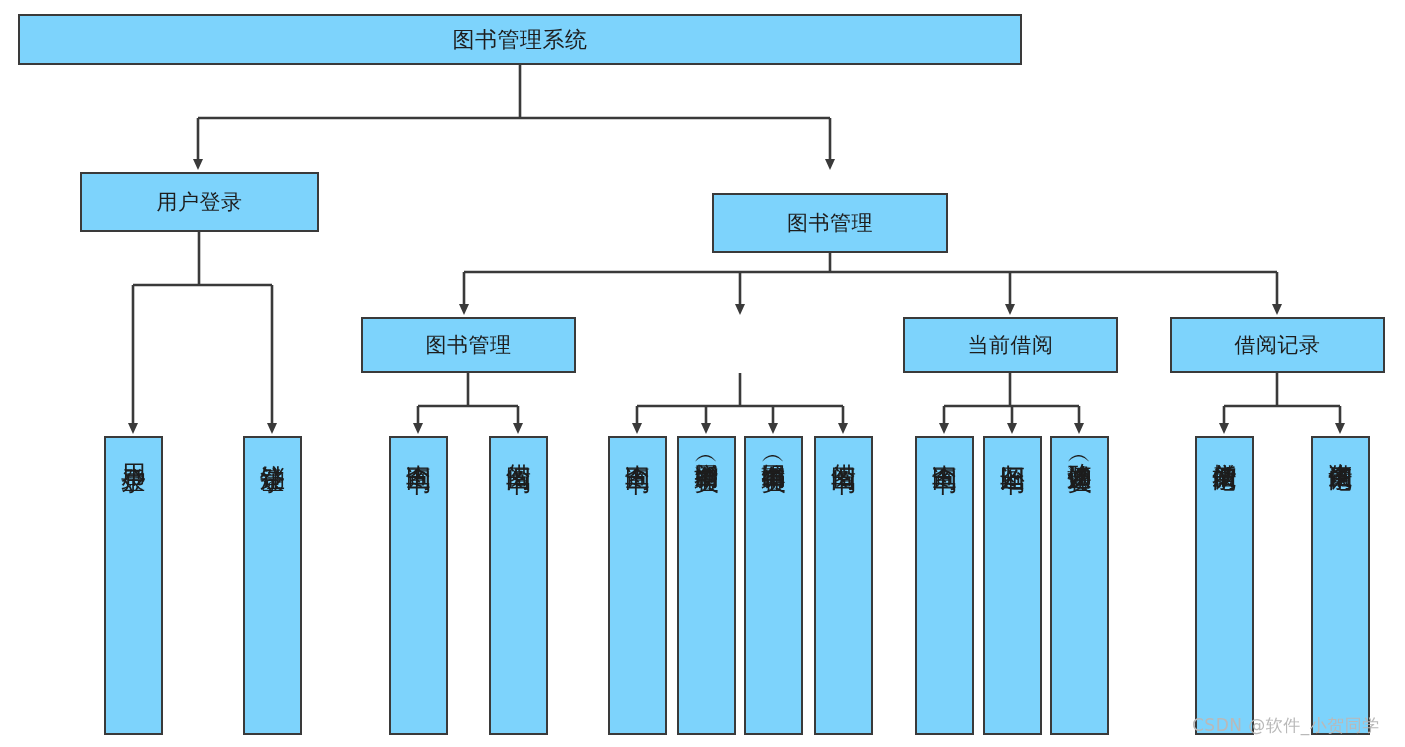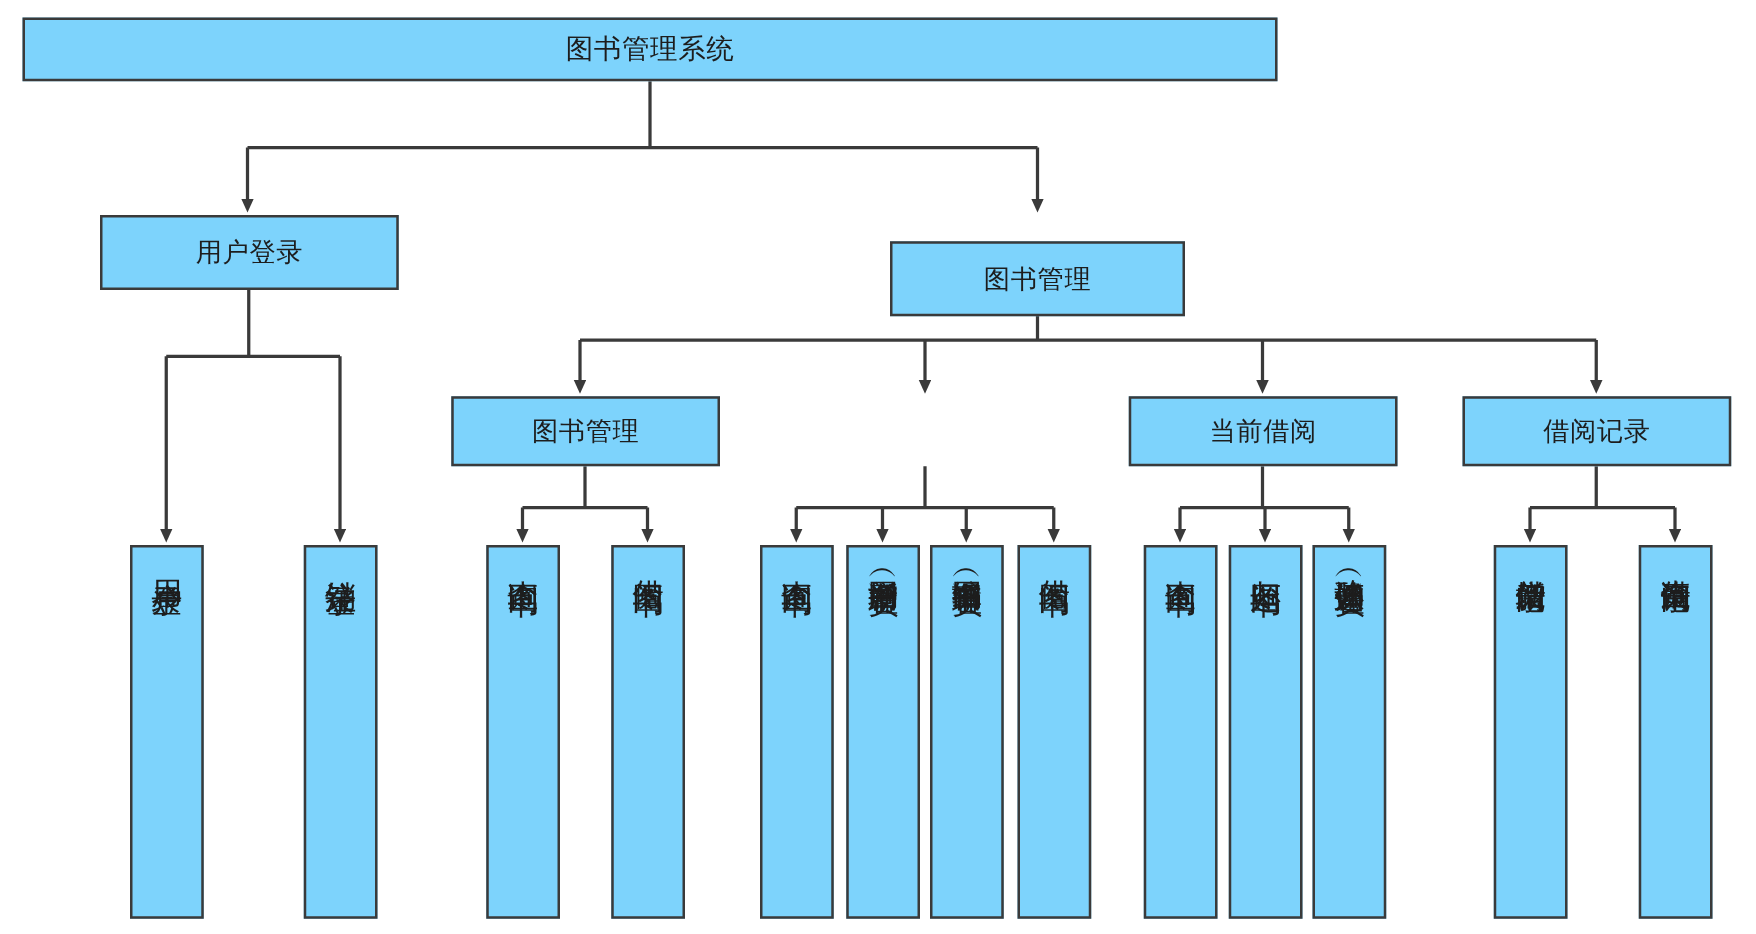--- a/index.html
+++ b/index.html
@@ -186,14 +186,15 @@
     <span class="node-label">确认归还（管理员）</span>
   </div>
 
   <div class="node v-node tall" style="left:1195px; top:436px; width:59px; height:299px;">
     <span class="node-label">新增借阅记录</span>
   </div>
   <div class="node v-node tall" style="left:1311px; top:436px; width:59px; height:299px;">
     <span class="node-label">查询借阅记录</span>
   </div>
 
+  <div class="watermark" style="left:1192px; top:714px;">CSDN @软件_小贺同学</div>
 
 </div>
 
 </body></html>

